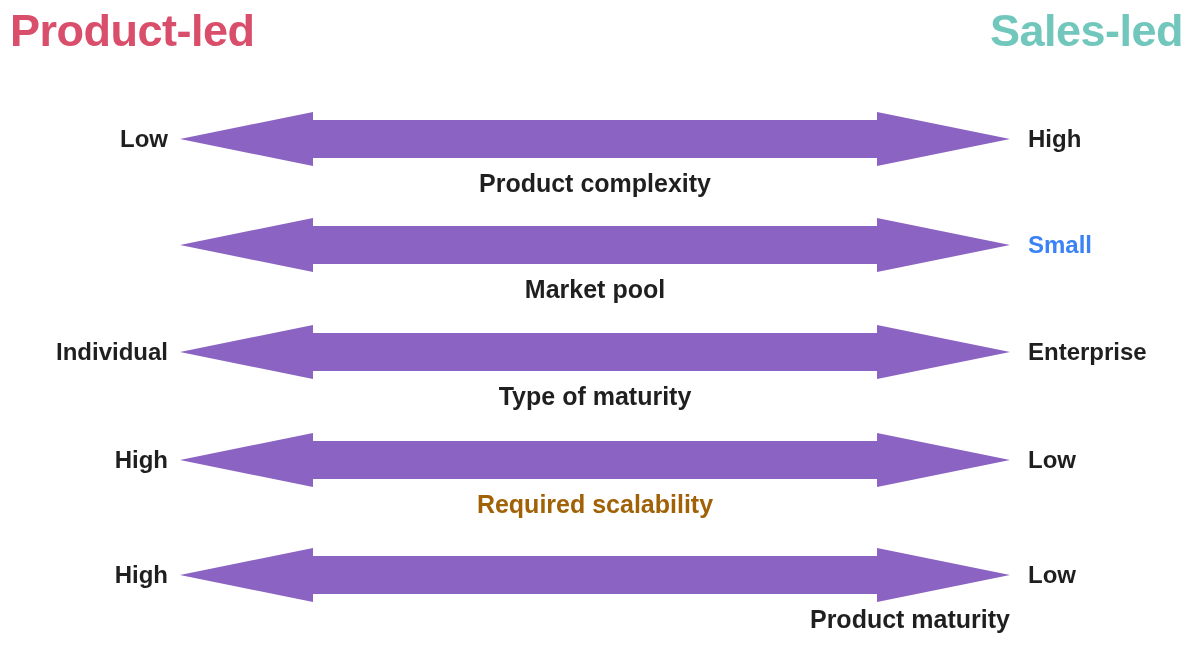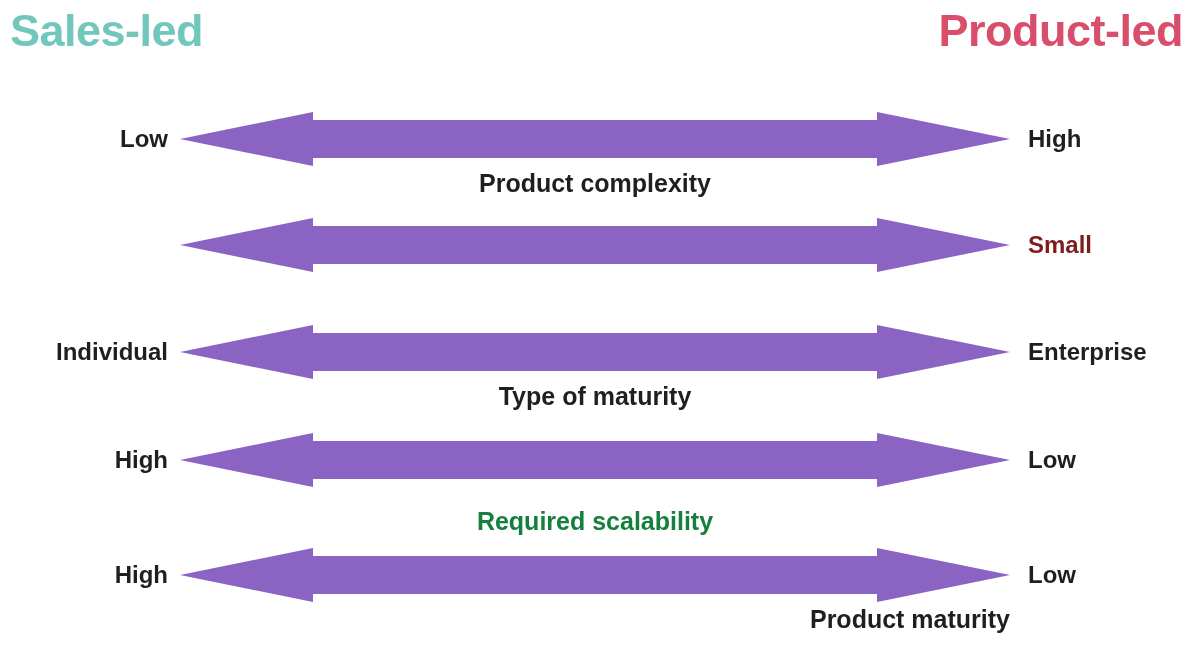--- a/index.html
+++ b/index.html
@@ -79,56 +79,57 @@
     font-weight: 700;
     color: #1f1f1f;
     white-space: nowrap;
   }
 </style>
 </head>
 <body>
 
 <div class="page">
   <div class="titles">
+    <div class="title left" style="color: rgb(217, 78, 106);">Product-led</div>
     <div class="title right" style="color: rgb(114, 199, 189);">Sales-led</div>
-    <div class="title left" style="color: rgb(217, 78, 106);">Product-led</div>
   </div>
   <div class="rows" id="rows">
   <div class="row">
     <div class="side-label left" style="color: rgb(31, 31, 31);">Low</div>
     <svg class="arrow" viewBox="0 0 830 54" preserveAspectRatio="none" xmlns="http://www.w3.org/2000/svg">
       <polygon points="0,27 133,0 133,8 697,8 697,0 830,27 697,54 697,46 133,46 133,54" fill="#8b63c2"></polygon>
     </svg>
     <div class="side-label right" style="color: rgb(31, 31, 31);">High</div>
     <div class="center-label" style="color: rgb(31, 31, 31);">Product complexity</div>
   </div>
 
   <div class="row">
     <svg class="arrow" viewBox="0 0 830 54" preserveAspectRatio="none" xmlns="http://www.w3.org/2000/svg">
       <polygon points="0,27 133,0 133,8 697,8 697,0 830,27 697,54 697,46 133,46 133,54" fill="#8b63c2"></polygon>
     </svg>
-    <div class="side-label right" style="color: #7f1d1d;">Small</div>
+    <div class="side-label right" style="color: #3b82f6;">Small</div>
+    <div class="center-label" style="color: rgb(31, 31, 31);">Market pool</div>
   </div>
 
   <div class="row">
     <div class="side-label left" style="color: rgb(31, 31, 31);">Individual</div>
     <svg class="arrow" viewBox="0 0 830 54" preserveAspectRatio="none" xmlns="http://www.w3.org/2000/svg">
       <polygon points="0,27 133,0 133,8 697,8 697,0 830,27 697,54 697,46 133,46 133,54" fill="#8b63c2"></polygon>
     </svg>
     <div class="side-label right" style="color: rgb(31, 31, 31);">Enterprise</div>
     <div class="center-label" style="color: rgb(31, 31, 31);">Type of maturity</div>
   </div>
 
   <div class="row">
     <div class="side-label left" style="color: rgb(31, 31, 31);">High</div>
     <svg class="arrow" viewBox="0 0 830 54" preserveAspectRatio="none" xmlns="http://www.w3.org/2000/svg">
       <polygon points="0,27 133,0 133,8 697,8 697,0 830,27 697,54 697,46 133,46 133,54" fill="#8b63c2"></polygon>
     </svg>
     <div class="side-label right" style="color: rgb(31, 31, 31);">Low</div>
-    <div class="center-label" style="color: #15803d; margin-top: 17px;">Required scalability</div>
+    <div class="center-label" style="color: #a16207;">Required scalability</div>
   </div>
 
   <div class="row">
     <div class="side-label left" style="color: rgb(31, 31, 31);">High</div>
     <svg class="arrow" viewBox="0 0 830 54" preserveAspectRatio="none" xmlns="http://www.w3.org/2000/svg">
       <polygon points="0,27 133,0 133,8 697,8 697,0 830,27 697,54 697,46 133,46 133,54" fill="#8b63c2"></polygon>
     </svg>
     <div class="side-label right" style="color: rgb(31, 31, 31);">Low</div>
     <div class="center-label" style="color: rgb(31, 31, 31); text-align: right;">Product maturity</div>
   </div>

